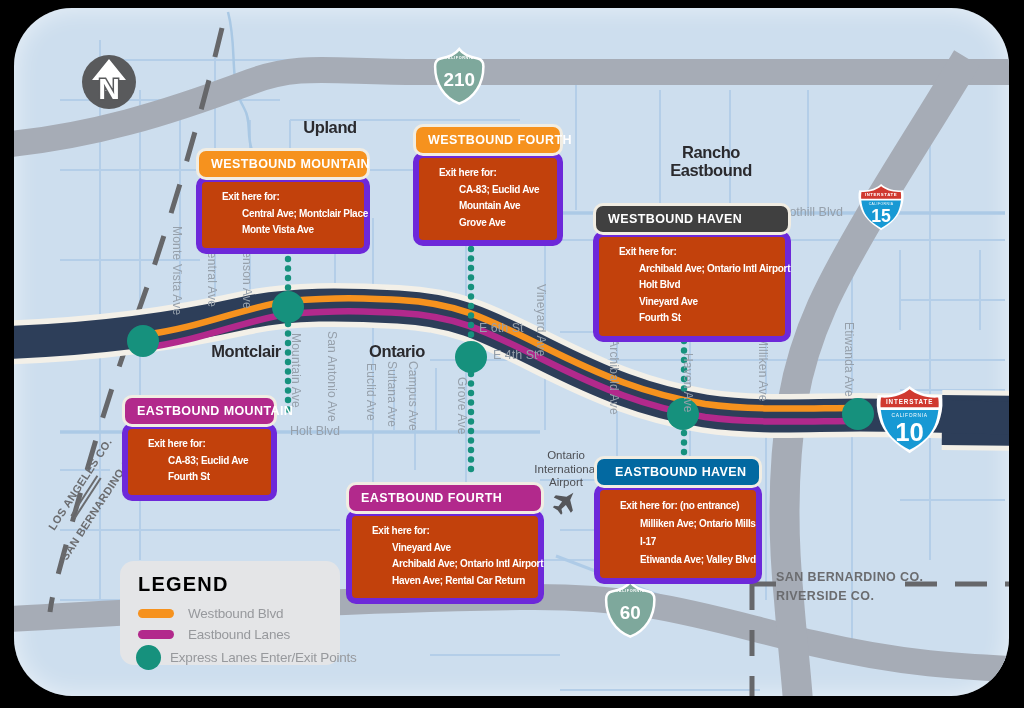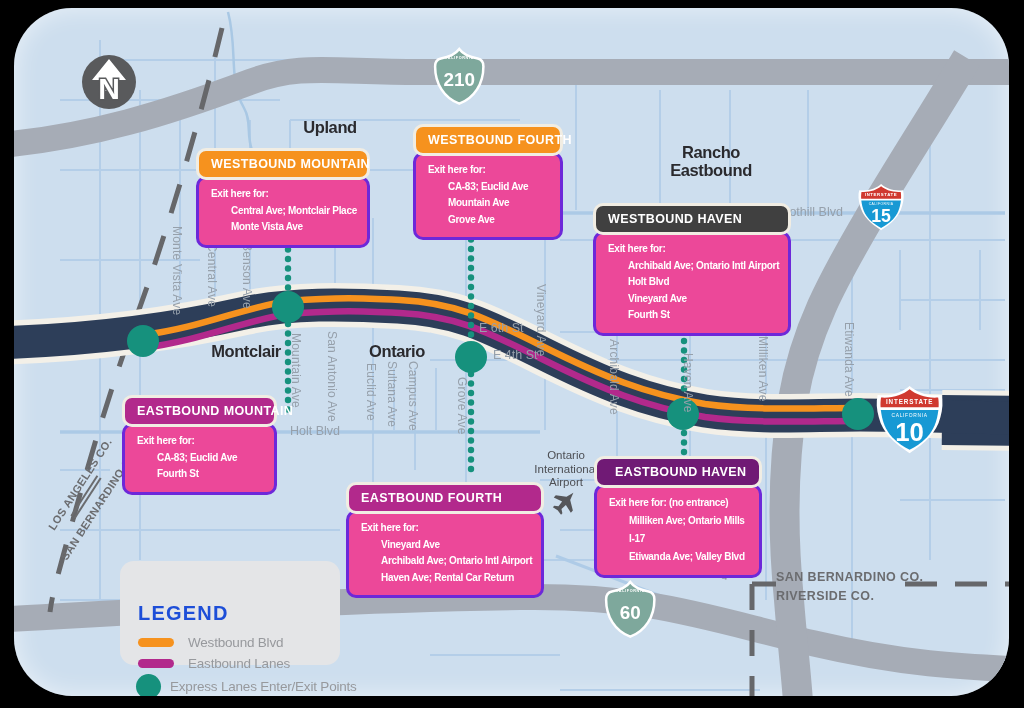--- a/index.html
+++ b/index.html
@@ -10,27 +10,27 @@
   svg#basemap{position:absolute;left:0;top:0;z-index:0;}
   .lbl{position:absolute;z-index:1;}
   .city{font-weight:bold;font-size:16.5px;color:#2A2A2E;letter-spacing:-.4px;text-align:center;line-height:18px;}
   .vst{position:absolute;z-index:1;writing-mode:vertical-rl;font-size:12px;color:#96A0AB;letter-spacing:.2px;}
   .hst{font-size:12.5px;color:#96A0AB;}
   .county{font-size:11px;font-weight:bold;color:#6B6C6F;letter-spacing:.4px;white-space:nowrap;}
   .airport{font-size:11.5px;line-height:13.5px;color:#4D4F54;text-align:center;}
   .callout{position:absolute;z-index:3;}
   .co-head{border:3px solid #F1EDE3;border-radius:10px;color:#fff;font-weight:bold;
     font-size:12.5px;letter-spacing:.4px;padding:6px 12px;position:relative;z-index:2;white-space:nowrap;}
-  .co-body{position:relative;z-index:1;background:#ec4899;border:3px solid #6d28d9;border-radius:10px;
+  .co-body{position:relative;z-index:1;background:#c2410c;border:6px solid #6d28d9;border-radius:10px;
     margin-top:-4px;color:#fff;font-weight:bold;font-size:10px;letter-spacing:-.3px;
-    padding:7px 12px 9px;line-height:16.5px;white-space:nowrap;}
+    padding:7px 20px 9px;line-height:16.5px;white-space:nowrap;}
   .co-item{padding-left:20px;}
   #legend{position:absolute;z-index:4;left:120px;top:561px;width:220px;height:104px;background:#E4E5E7;
     border-radius:14px;padding:12px 0 0 18px;box-sizing:border-box;}
-  #legend .ttl{font-size:20px;font-weight:bold;letter-spacing:1.2px;color:#1d4ed8;margin-bottom:7px;margin-top:29px;}
+  #legend .ttl{font-size:20px;font-weight:bold;letter-spacing:1.2px;color:#000000;margin-bottom:7px;}
   .lg-row{display:flex;align-items:center;height:21px;}
   .lg-pill{width:36px;height:9px;border-radius:5px;margin-right:14px;flex:none;}
   .lg-dot{width:25px;height:25px;border-radius:50%;margin:0 9px 0 -2px;flex:none;}
   .lg-txt{font-size:13.5px;color:#97999D;letter-spacing:-.2px;white-space:nowrap;}
 </style>
 </head>
 <body>
 
 <div id="card">
 <div id="stage">
@@ -285,21 +285,21 @@
   <div class="co-head" style="background: rgb(178, 41, 140);">EASTBOUND FOURTH</div>
   <div class="co-body">
     <div>Exit here for:</div>
     <div class="co-item">Vineyard Ave</div>
     <div class="co-item">Archibald Ave; Ontario Intl Airport</div>
     <div class="co-item">Haven Ave; Rental Car Return</div>
   </div>
 </div>
 
 <div class="callout" style="left:594px;top:456px;width:168px">
-  <div class="co-head" style="background: #701a75; padding-left: 18px;">EASTBOUND HAVEN</div>
+  <div class="co-head" style="background: #0369a1; padding-left: 18px;">EASTBOUND HAVEN</div>
   <div class="co-body" style="line-height:18px">
     <div>Exit here for: (no entrance)</div>
     <div class="co-item">Milliken Ave; Ontario Mills</div>
     <div class="co-item">I-17</div>
     <div class="co-item">Etiwanda Ave; Valley Blvd</div>
   </div>
 </div>
 
 <div id="legend">
   <div class="ttl">LEGEND</div>

